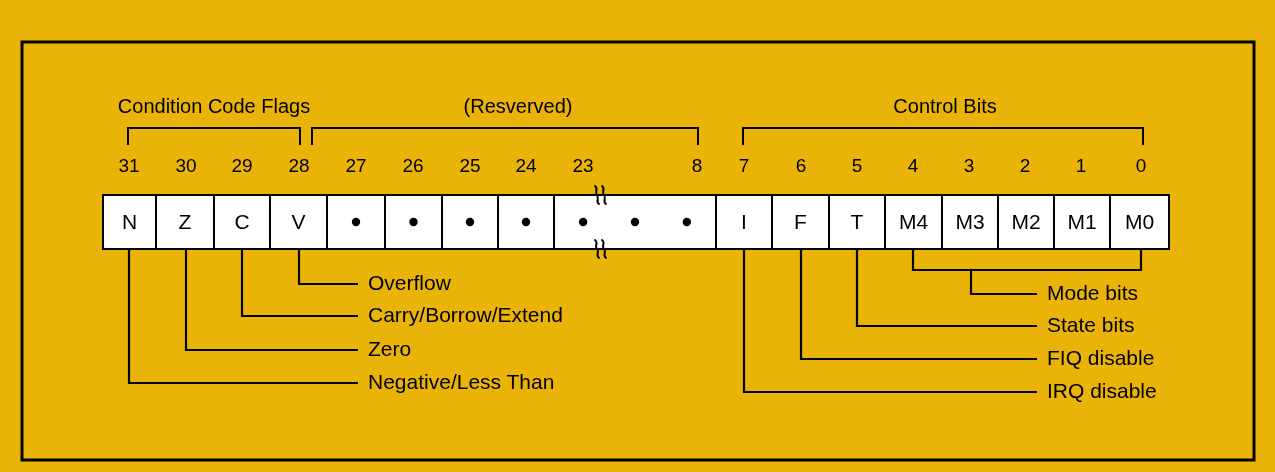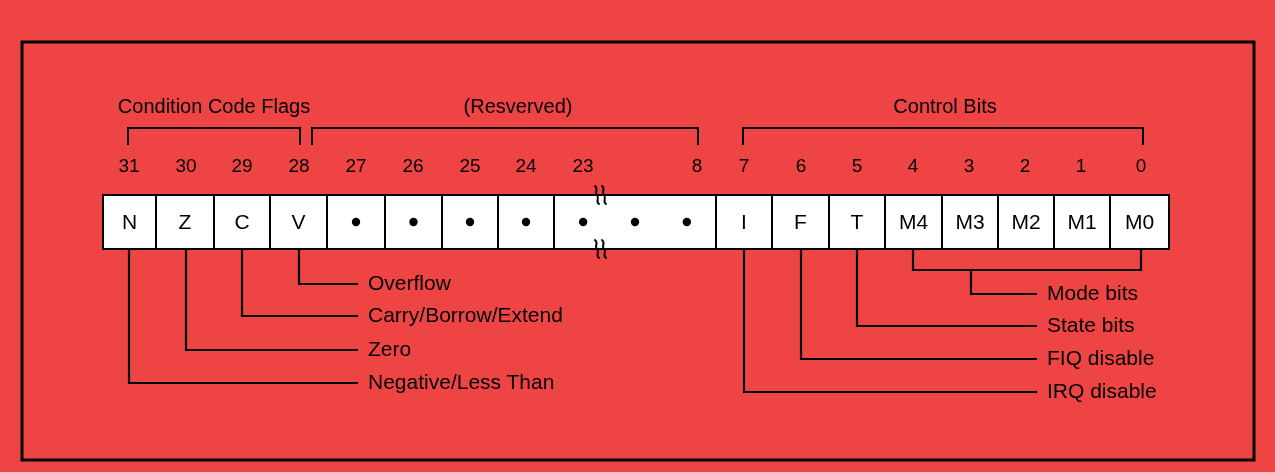--- a/index.html
+++ b/index.html
@@ -4,21 +4,21 @@
 <style>
   html, body {
     margin: 0;
     padding: 0;
     background: #ffffff;
   }
   #page {
     position: relative;
     width: 1275px;
     height: 472px;
-    background: #ef4444;
+    background: #eab308;
     font-family: "Liberation Sans", sans-serif;
     overflow: hidden;
   }
   svg { display: block; }
   .frame {
     fill: none;
     stroke: #000000;
     stroke-width: 3;
   }
   .cell {

